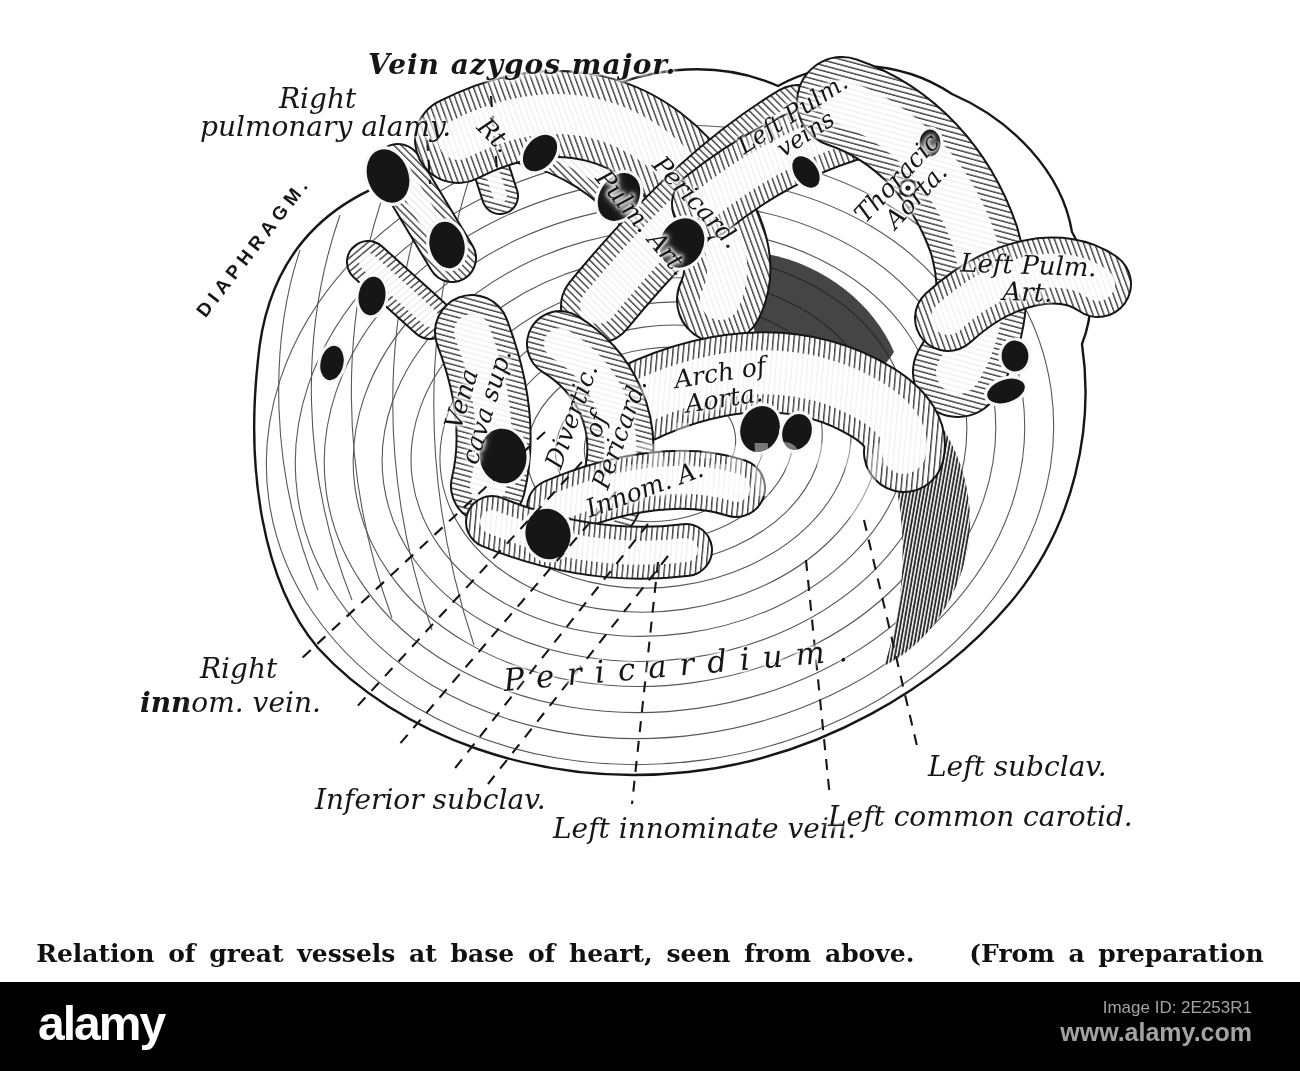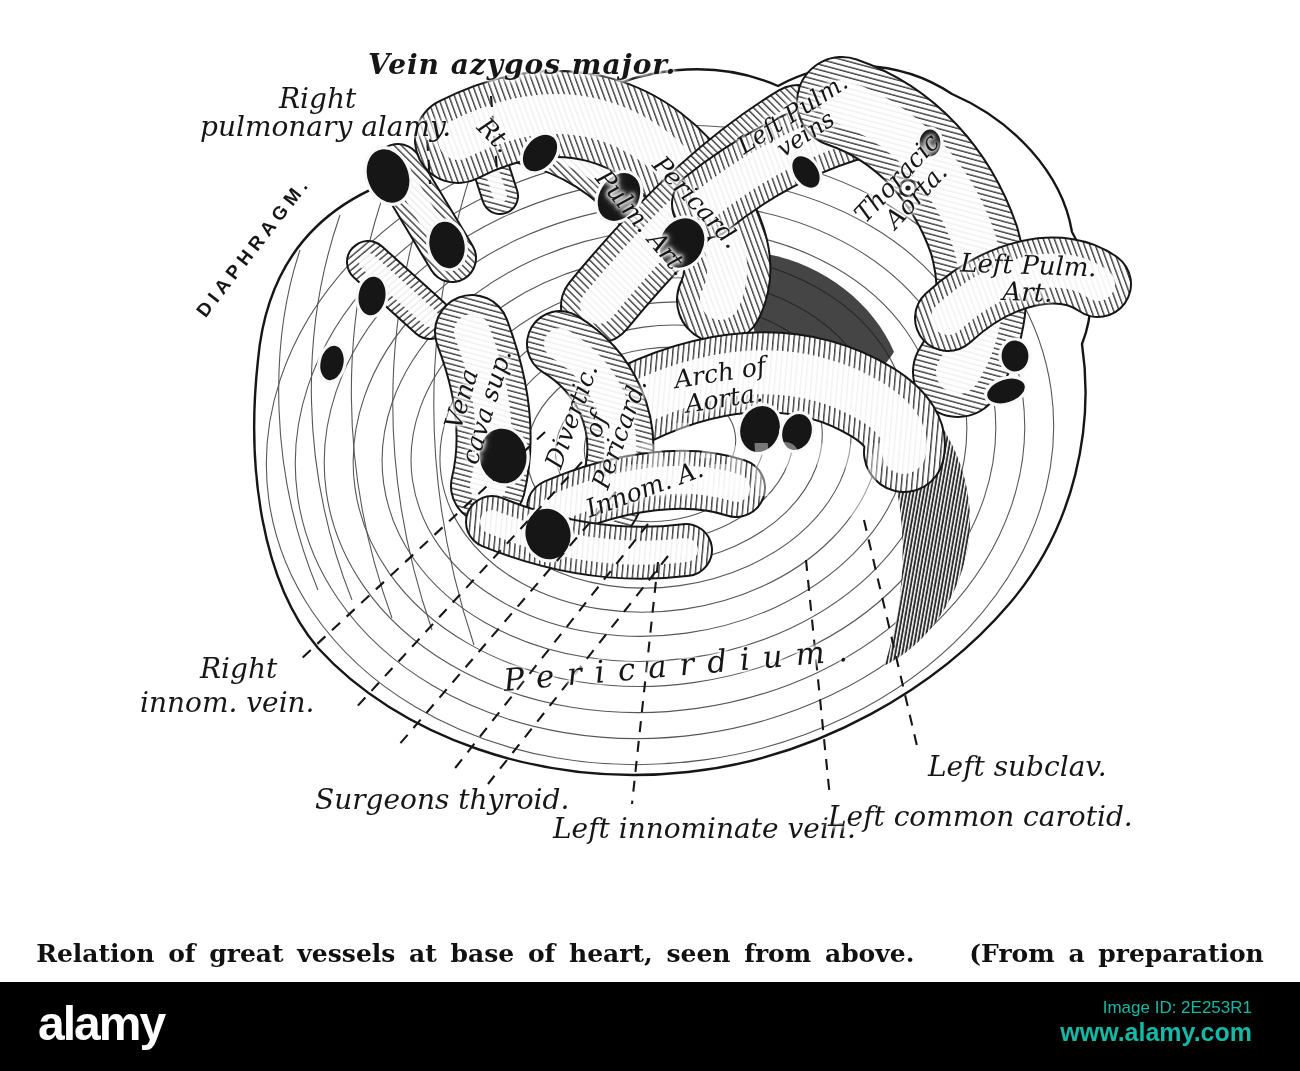--- a/index.html
+++ b/index.html
@@ -11,35 +11,35 @@
        text-shadow:0 0 5px #fff,0 0 8px #fff,1px 1px 4px #fff,-1px -1px 4px #fff;}
   .rot{transform-origin:0 0;}
   .ctr{text-align:center;line-height:1.02;}
   .big{font-size:28px;}
   .med{font-size:25px;}
   .diaphragm{font-family:"Liberation Sans",sans-serif;font-style:normal;font-weight:600;
              font-size:19px;letter-spacing:5px;}
   .azygos{font-weight:700;font-size:28px;letter-spacing:1px;}
   .pericurve{font-size:31px;letter-spacing:13px;}
   .leader-lbl{font-size:28px;}
-  .b{font-weight:400;margin-top:13px;}
+  .b{font-weight:700;margin-top:13px;}
   
   .caption{position:absolute;left:0;top:866px;width:1300px;text-align:center;
            font-family:"DejaVu Serif",serif;font-weight:700;font-size:25px;color:#111;
            line-height:1.4;white-space:pre;word-spacing:5px;}
   
   .wm{position:absolute;left:615px;top:404px;font-family:"Liberation Sans",sans-serif;
       font-weight:700;font-size:100px;letter-spacing:-2px;color:rgba(255,255,255,0.42);
       filter:blur(.6px);pointer-events:none;}
   
   .footer{position:absolute;left:0;top:982px;width:1300px;height:89px;background:#000;}
   .footer .logo{position:absolute;left:38px;top:14px;color:#fff;
                 font-family:"Liberation Sans",sans-serif;font-weight:700;font-size:48px;
                 letter-spacing:-2px;}
-  .footer .right{position:absolute;right:48px;top:16px;text-align:right;color:#14b8a6;
+  .footer .right{position:absolute;right:48px;top:16px;text-align:right;color:#a3a3a3;
                  font-family:"Liberation Sans",sans-serif;}
   .footer .imgid{font-size:17px;}
   .footer .url{font-size:25px;font-weight:700;margin-top:0;}
 </style>
 </head>
 <body>
 
 <div class="stage">
 
   <svg width="1300" height="982" viewBox="0 0 1300 982">
@@ -271,21 +271,21 @@
   </div>
 
   <div class="lbl rot med" style="left:582px;top:496px;transform:rotate(-20deg);">Innom. A.</div>
 
   <div class="lbl rot pericurve" style="left:502px;top:662px;transform:rotate(-5deg);">Pericardium.</div>
 
   <div class="lbl leader-lbl" style="left:200px;top:652px;">Right</div>
   <div class="lbl leader-lbl" style="left:140px;top:686px;">
     <span class="b">inn</span><span>om. vein.</span>
   </div>
-  <div class="lbl leader-lbl" style="left:315px;top:783px;">Surgeons thyroid.</div>
+  <div class="lbl leader-lbl" style="left:315px;top:783px;">Inferior subclav.</div>
   <div class="lbl leader-lbl" style="left:553px;top:812px;">Left innominate vein.</div>
   <div class="lbl leader-lbl" style="left:828px;top:800px;">Left common carotid.</div>
   <div class="lbl leader-lbl" style="left:918px;top:750px;margin-left:10px;">Left subclav.</div>
 
   <div class="caption">
     <div>Relation of great vessels at base of heart, seen from above.    (From a preparation</div>
     <div>in the Museum of the Royal College of Surgeons of England.)</div>
   </div>
 
   <div class="footer">

